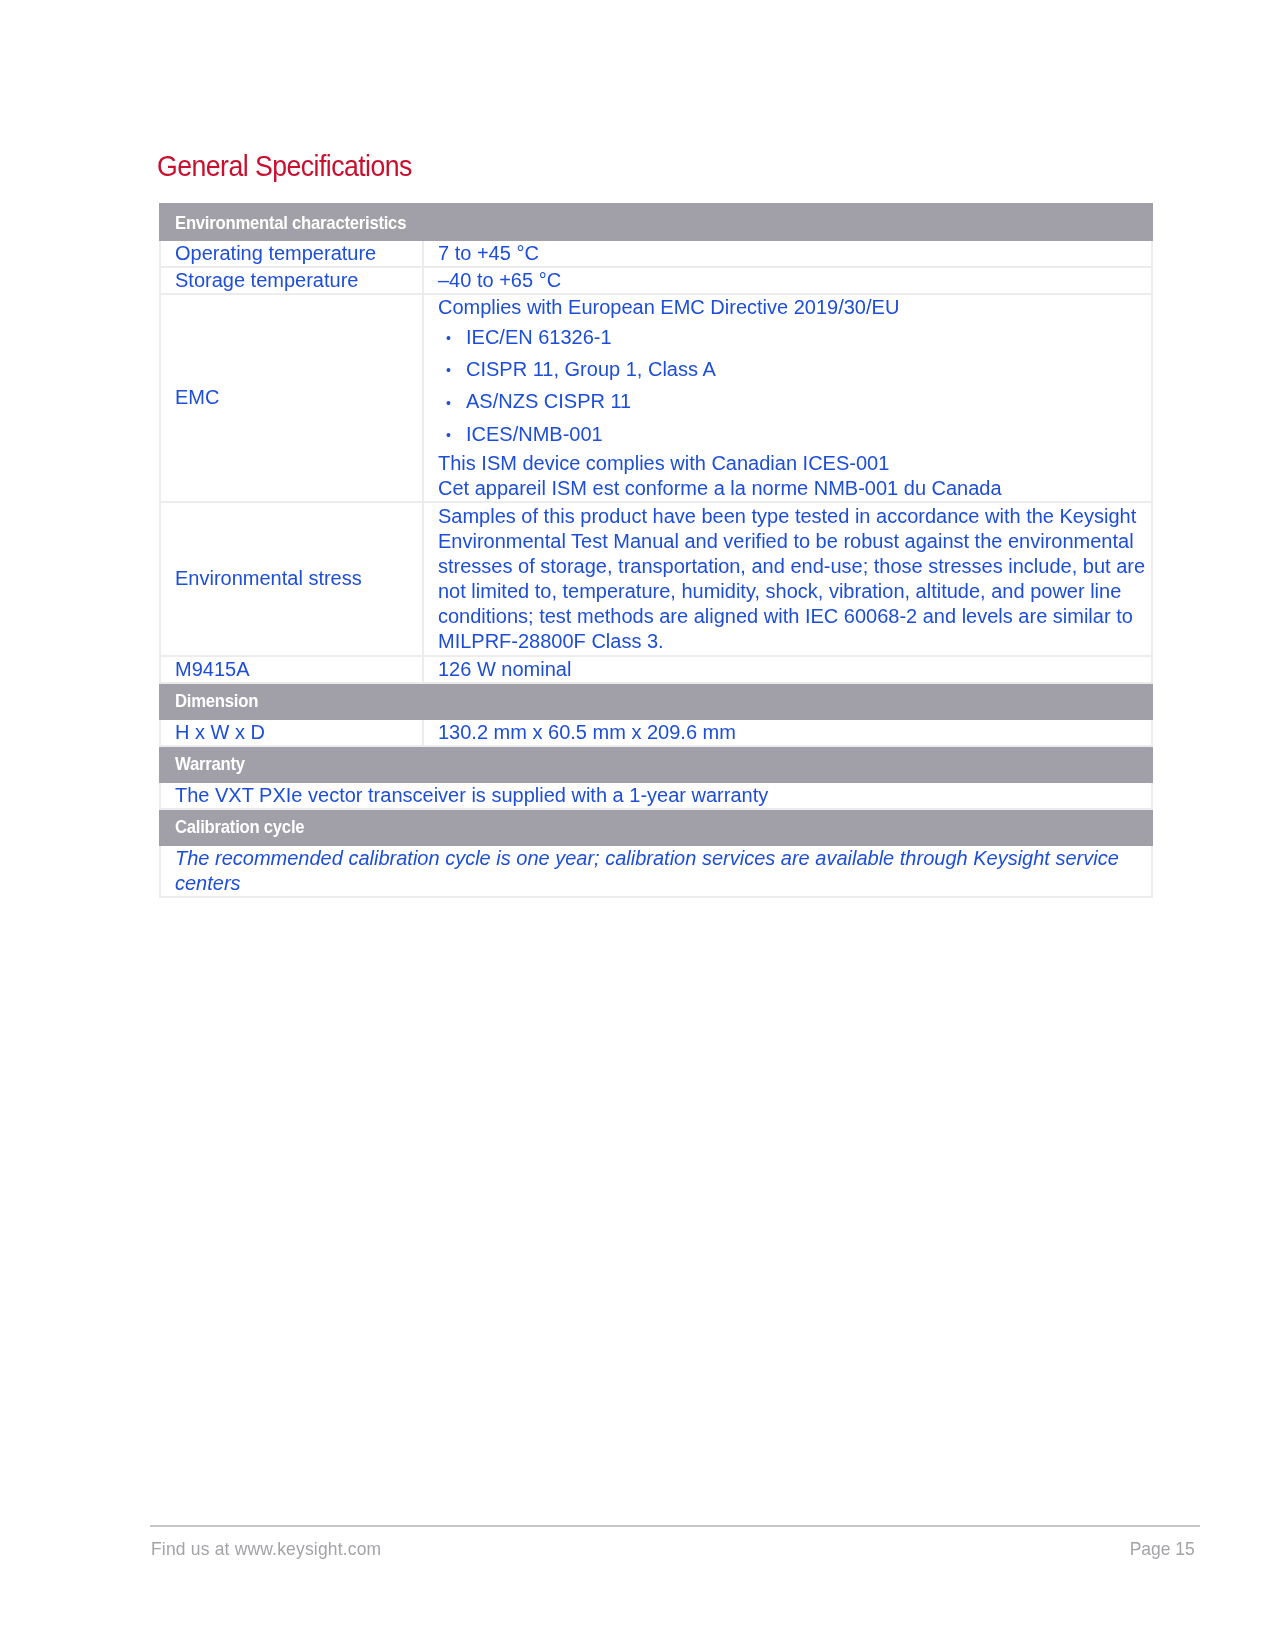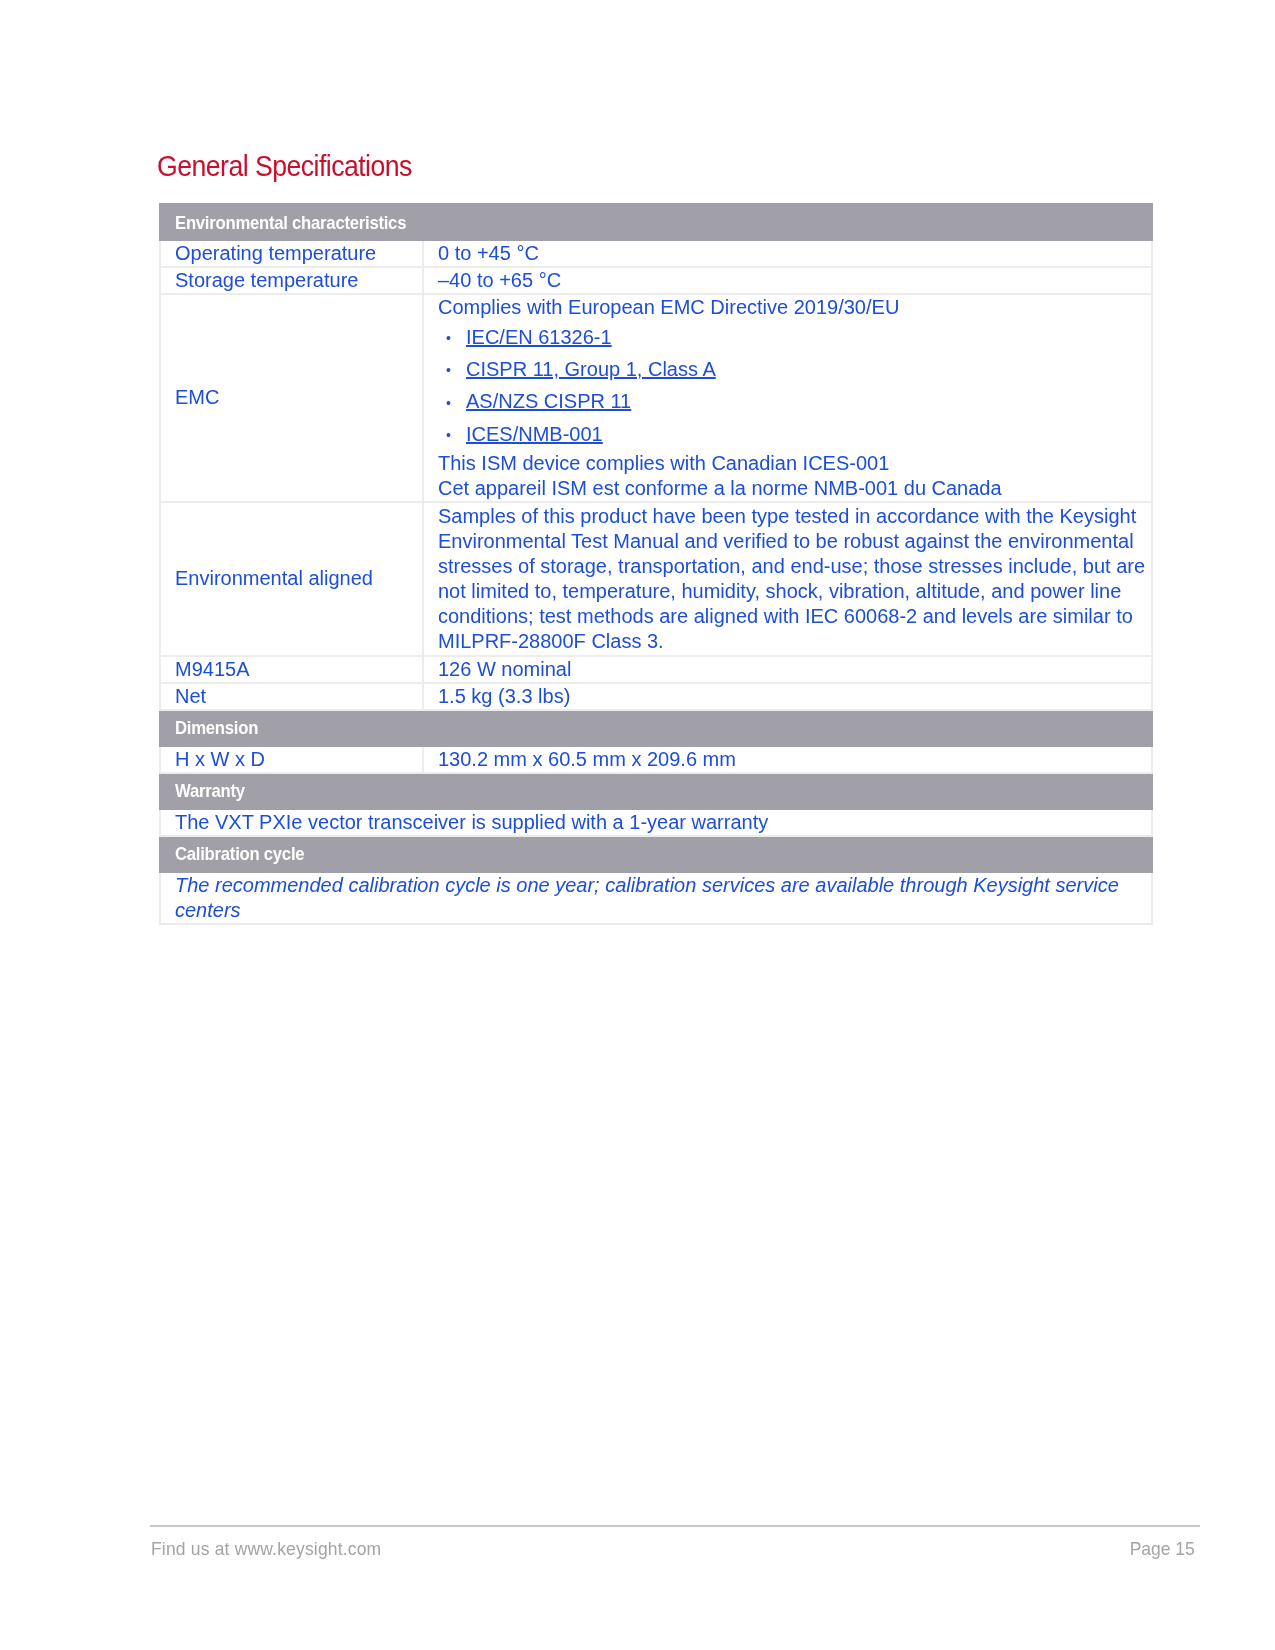--- a/index.html
+++ b/index.html
@@ -15,21 +15,21 @@
                   line-height: 25px; vertical-align: middle; color: #1d4ed8; }
   table.spec col.c1 { width: 263px; }
   tr.sec td { background: #a19fa8; color: #ffffff; font-weight: bold; font-size: 19px;
               height: 34px; padding-top: 0; padding-bottom: 0; border-color: #a19fa8;
               letter-spacing: -0.3px; }
   tr.sec td span { display: inline-block; transform: scaleX(0.88); transform-origin: left center; }
   tr.row td { height: 24px; }
   td.multi { padding-top: 0; padding-bottom: 2px; }
   .line { display: block; line-height: 25px; }
   ul.bullets { margin: 2px 0 0 0; padding: 0; list-style: none; }
-  ul.bullets li { line-height: 31px; padding-left: 8px; text-decoration: underline; }
+  ul.bullets li { line-height: 31px; padding-left: 8px; }
   ul.bullets li .dot { display: inline-block; width: 20px; font-size: 14px; vertical-align: middle; }
   .para { line-height: 25.5px; padding-right: 20px; }
   .footer-line { position: absolute; left: 150px; top: 1525px; width: 1050px; height: 2px; background: #c6c6cb; }
   .footer-left { position: absolute; left: 151px; top: 1538px; font-size: 19px; color: #a3a3a8;
                  transform: scaleX(0.92); transform-origin: left top; letter-spacing: 0.2px; }
   .footer-right { position: absolute; right: 80px; top: 1538px; font-size: 19px; color: #a3a3a8;
                   transform: scaleX(0.92); transform-origin: right top; }
 </style>
 </head>
 <body>
@@ -40,54 +40,50 @@
   <colgroup>
       <col class="c1">
       <col class="c2">
     </colgroup>
   <tbody>
     <tr class="sec">
       <td colspan="2"><span>Environmental characteristics</span></td>
     </tr>
     <tr class="row">
       <td>Operating temperature</td>
-      <td>0 to +45 °C</td>
+      <td>7 to +45 °C</td>
     </tr>
     <tr class="row">
       <td>Storage temperature</td>
       <td>–40 to +65 °C</td>
     </tr>
     <tr style="height:205px;">
       <td>EMC</td>
       <td class="multi">
         <span class="line">Complies with European EMC Directive 2019/30/EU</span>
         <ul class="bullets">
           <li><span class="dot">•</span><span>IEC/EN 61326-1</span></li>
           <li><span class="dot">•</span><span>CISPR 11, Group 1, Class A</span></li>
           <li><span class="dot">•</span><span>AS/NZS CISPR 11</span></li>
           <li><span class="dot">•</span><span>ICES/NMB-001</span></li>
         </ul>
         <span class="line">This ISM device complies with Canadian ICES-001</span>
         <span class="line">Cet appareil ISM est conforme a la norme NMB-001 du Canada</span>
       </td>
     </tr>
     <tr style="height:154px;">
-      <td>Environmental aligned</td>
+      <td>Environmental stress</td>
       <td class="multi para">Samples of this product have been type tested in accordance with the Keysight Environmental Test Manual and verified to be robust against the environmental stresses of storage, transportation, and end-use; those stresses include, but are not limited to, temperature, humidity, shock, vibration, altitude, and power line conditions; test methods are aligned with IEC 60068-2 and levels are similar to MILPRF-28800F Class 3.</td>
     </tr>
 
     <tr class="row">
       <td>M9415A</td>
       <td>126 W nominal</td>
     </tr>
 
-    <tr class="row">
-      <td>Net</td>
-      <td>1.5 kg (3.3 lbs)</td>
-    </tr>
 
     <tr class="sec">
       <td colspan="2"><span>Dimension</span></td>
     </tr>
     <tr class="row">
       <td>H x W x D</td>
       <td>130.2 mm x 60.5 mm x 209.6 mm</td>
     </tr>
 
     <tr class="sec">

